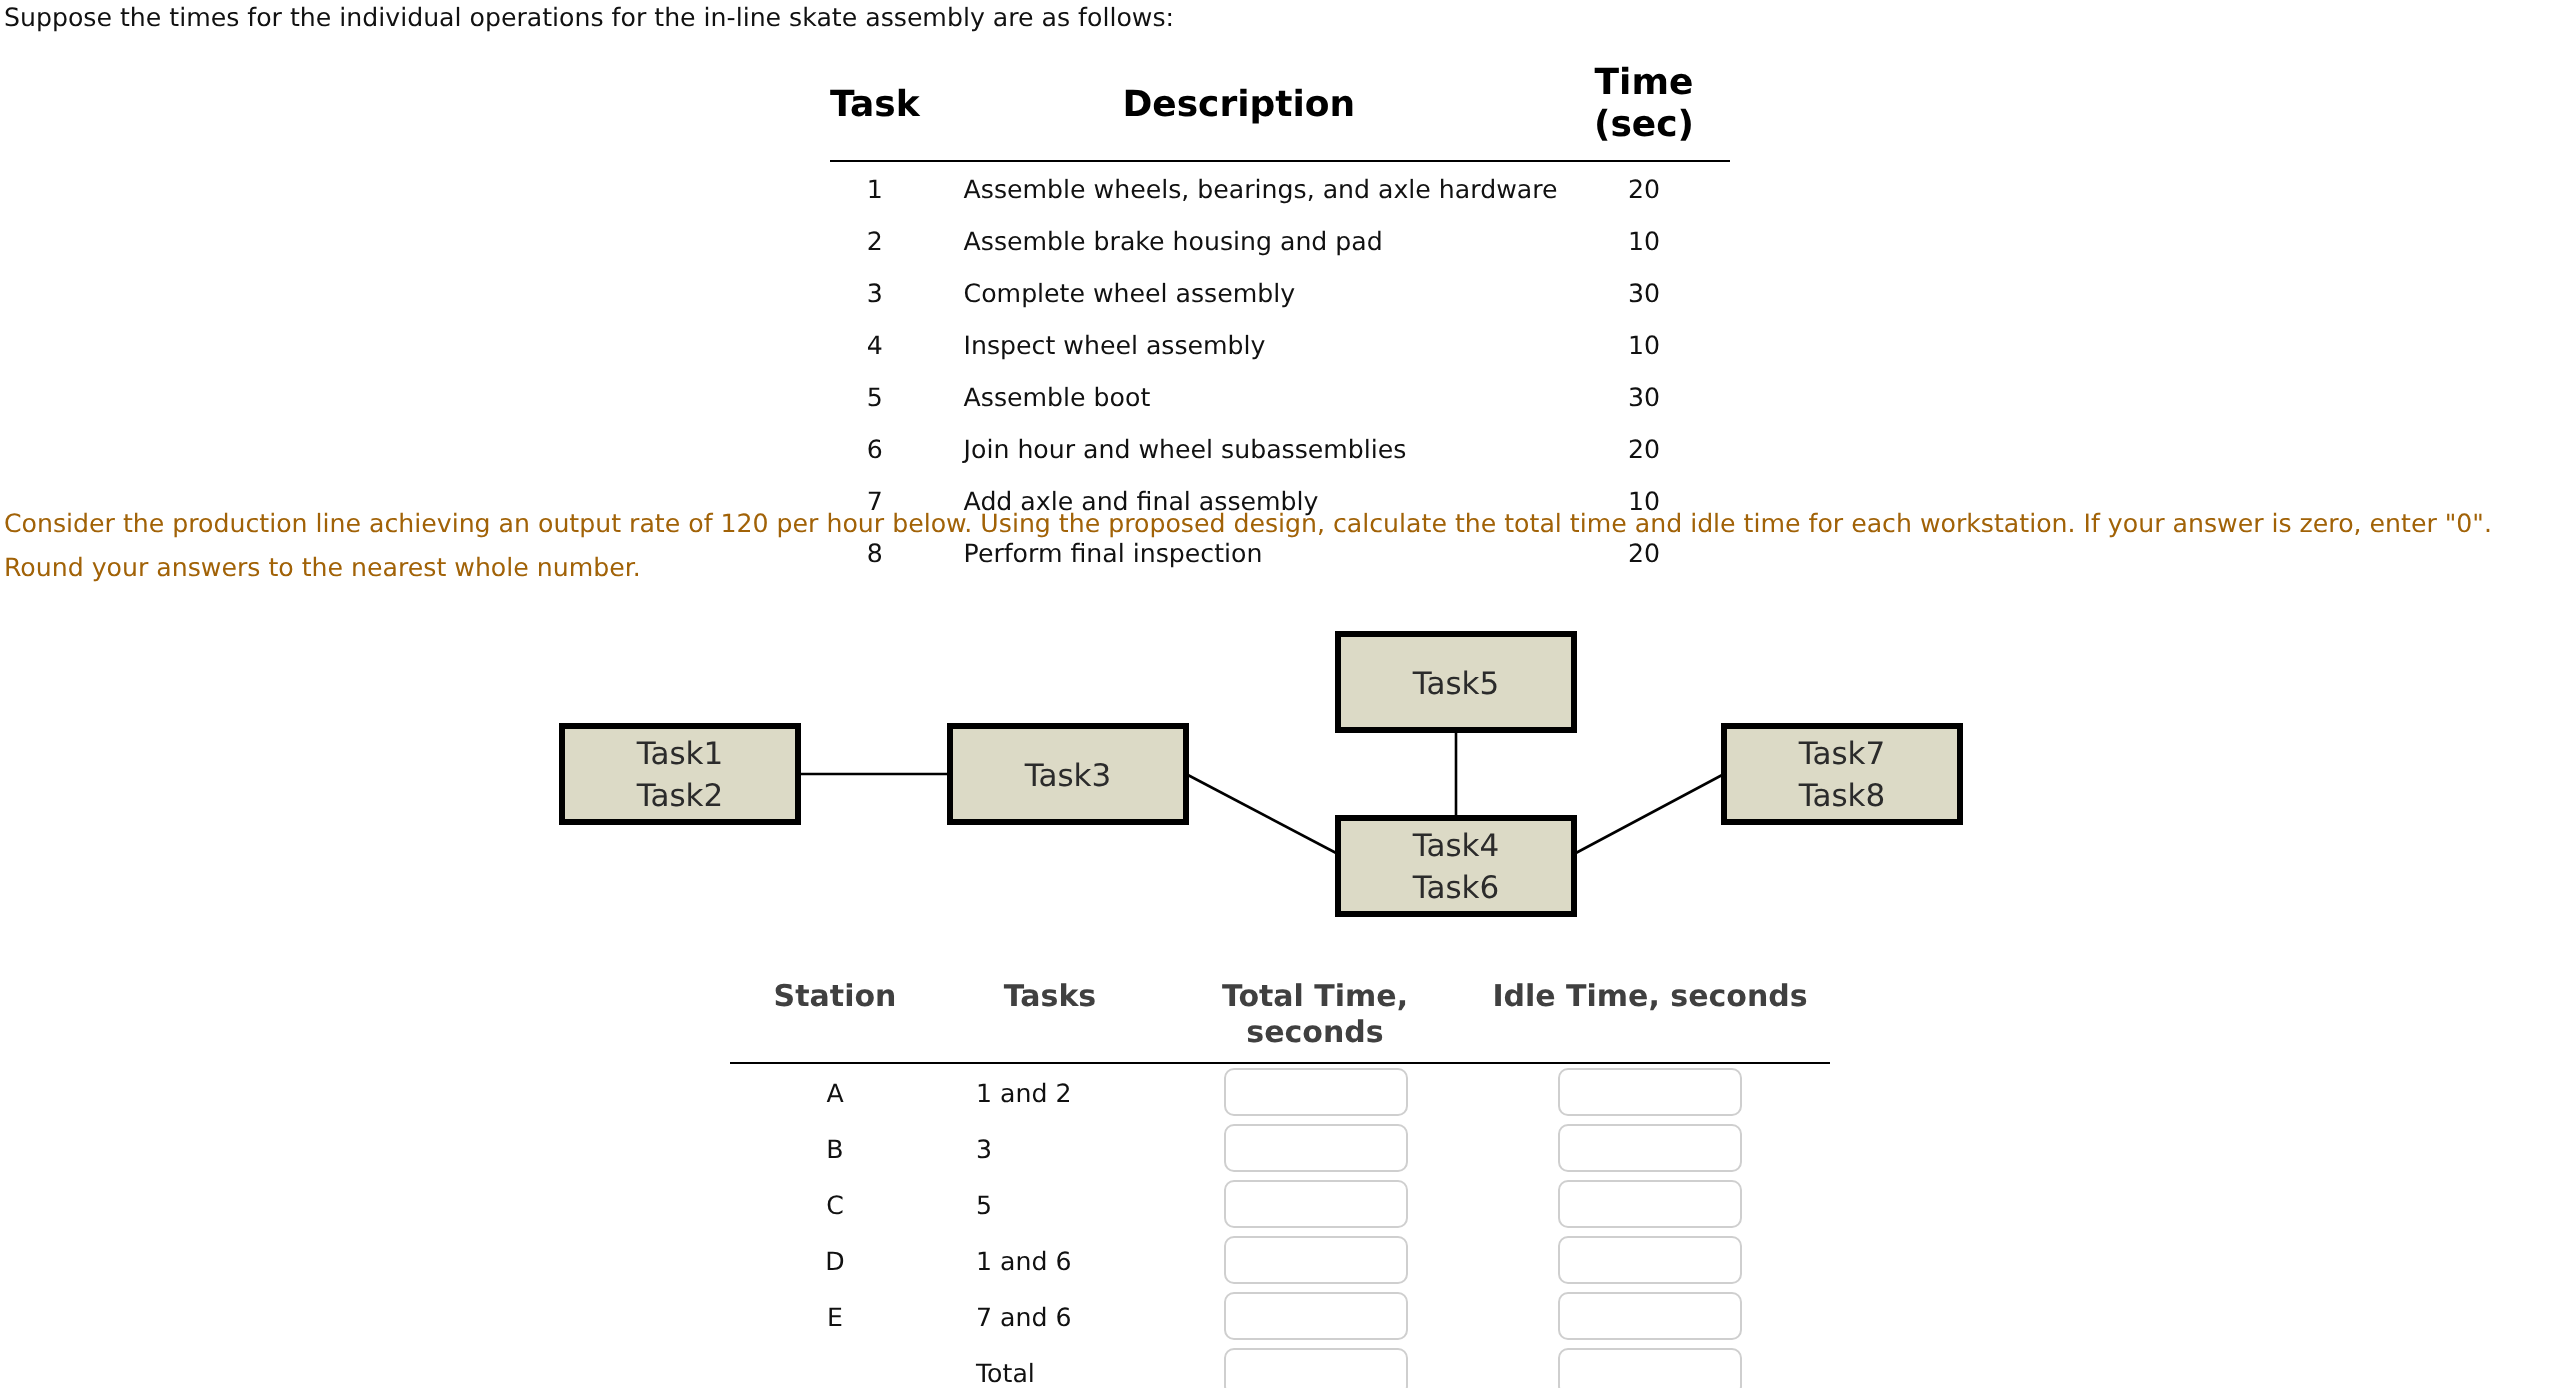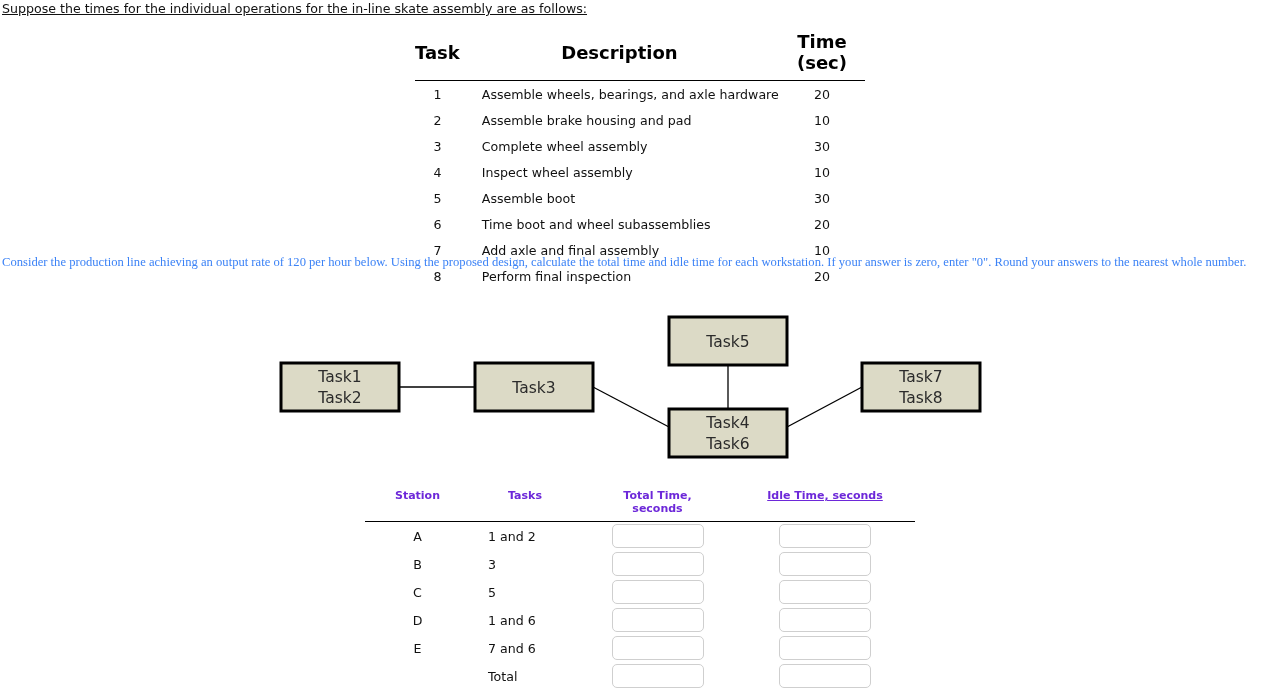--- a/index.html
+++ b/index.html
@@ -20,31 +20,29 @@
   
   .intro-line {
     position: absolute;
     left: 2px;
     top: 0px;
     width: 1280px;
     font-size: 12.6px;
     line-height: 17px;
     color: #111111;
     white-space: nowrap;
-    text-decoration: underline;
   }
   .prompt-block {
     position: absolute;
     left: 2px;
     top: 251px;
     width: 1280px;
     font-size: 12.6px;
     line-height: 22px;
-    color: #3b82f6;
-    font-family: Liberation Serif, serif;
+    color: #a16207;
   }
 
   
   .task-table {
     position: absolute;
     left: 415px;
     top: 31px;
     width: 450px;
     border-collapse: collapse;
     font-size: 12.6px;
@@ -100,32 +98,32 @@
   .answer-table {
     position: absolute;
     left: 365px;
     top: 489px;
     width: 550px;
     border-collapse: collapse;
     font-size: 12.6px;
   }
   .answer-table th {
     font-weight: bold;
-    font-size: 11px;
+    font-size: 15px;
     vertical-align: top;
     padding: 0 0 6px 0;
-    color: #6d28d9;
+    color: #404040;
   }
   .answer-table thead tr {
     border-bottom: 1.6px solid #000000;
   }
   .answer-table th.h-station { width: 105px; text-align: center; }
   .answer-table th.h-tasks   { width: 110px; text-align: center; }
   .answer-table th.h-total   { width: 155px; text-align: center; }
-  .answer-table th.h-idle    { width: 180px; text-align: center; text-decoration: underline; }
+  .answer-table th.h-idle    { width: 180px; text-align: center; }
   .answer-table th .hdr-l2 { display: block; }
 
   .answer-table td {
     padding: 2px 0;
     font-size: 12.6px;
     color: #111;
   }
   .answer-table td.c-station { text-align: center; }
   .answer-table td.c-tasks   { text-align: left; padding-left: 18px; }
   .answer-table td.c-input   { text-align: center; }
@@ -181,21 +179,21 @@
         <td class="c-desc">Inspect wheel assembly</td>
         <td class="c-time">10</td>
       </tr>
       <tr>
         <td class="c-task">5</td>
         <td class="c-desc">Assemble boot</td>
         <td class="c-time">30</td>
       </tr>
       <tr>
         <td class="c-task">6</td>
-        <td class="c-desc">Time boot and wheel subassemblies</td>
+        <td class="c-desc">Join hour and wheel subassemblies</td>
         <td class="c-time">20</td>
       </tr>
       <tr>
         <td class="c-task">7</td>
         <td class="c-desc">Add axle and final assembly</td>
         <td class="c-time">10</td>
       </tr>
       <tr>
         <td class="c-task">8</td>
         <td class="c-desc">Perform final inspection</td>

